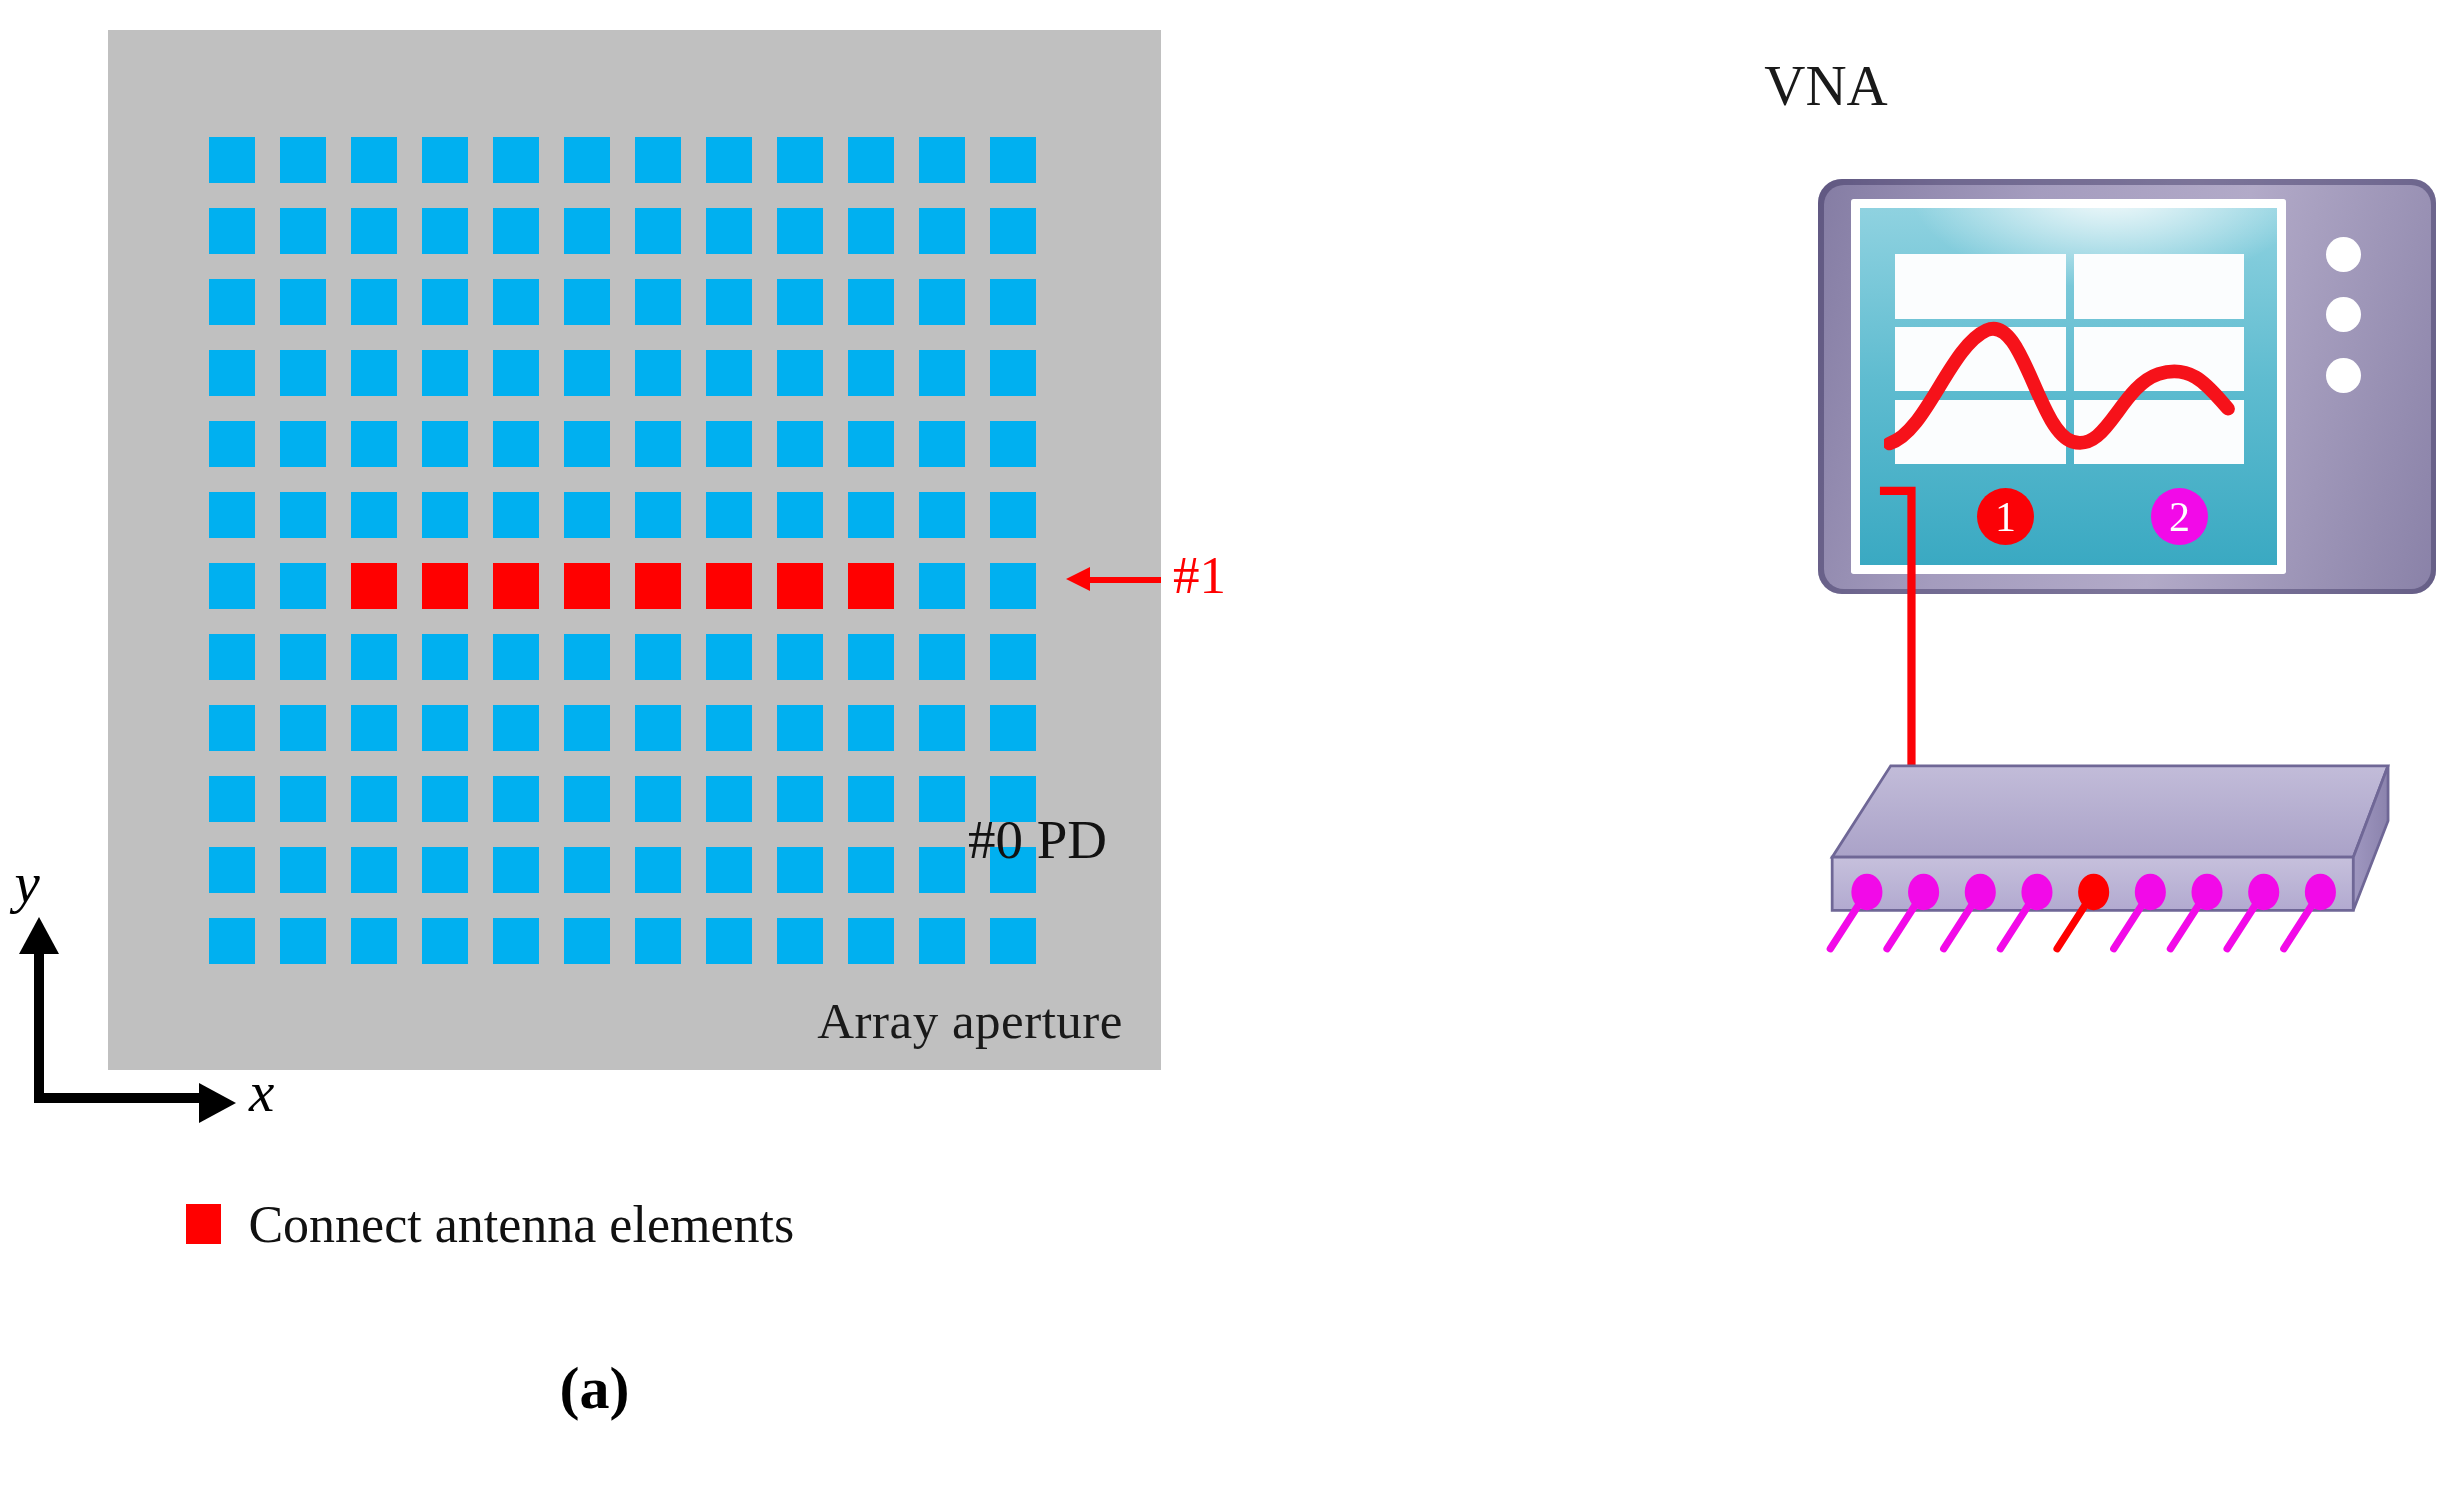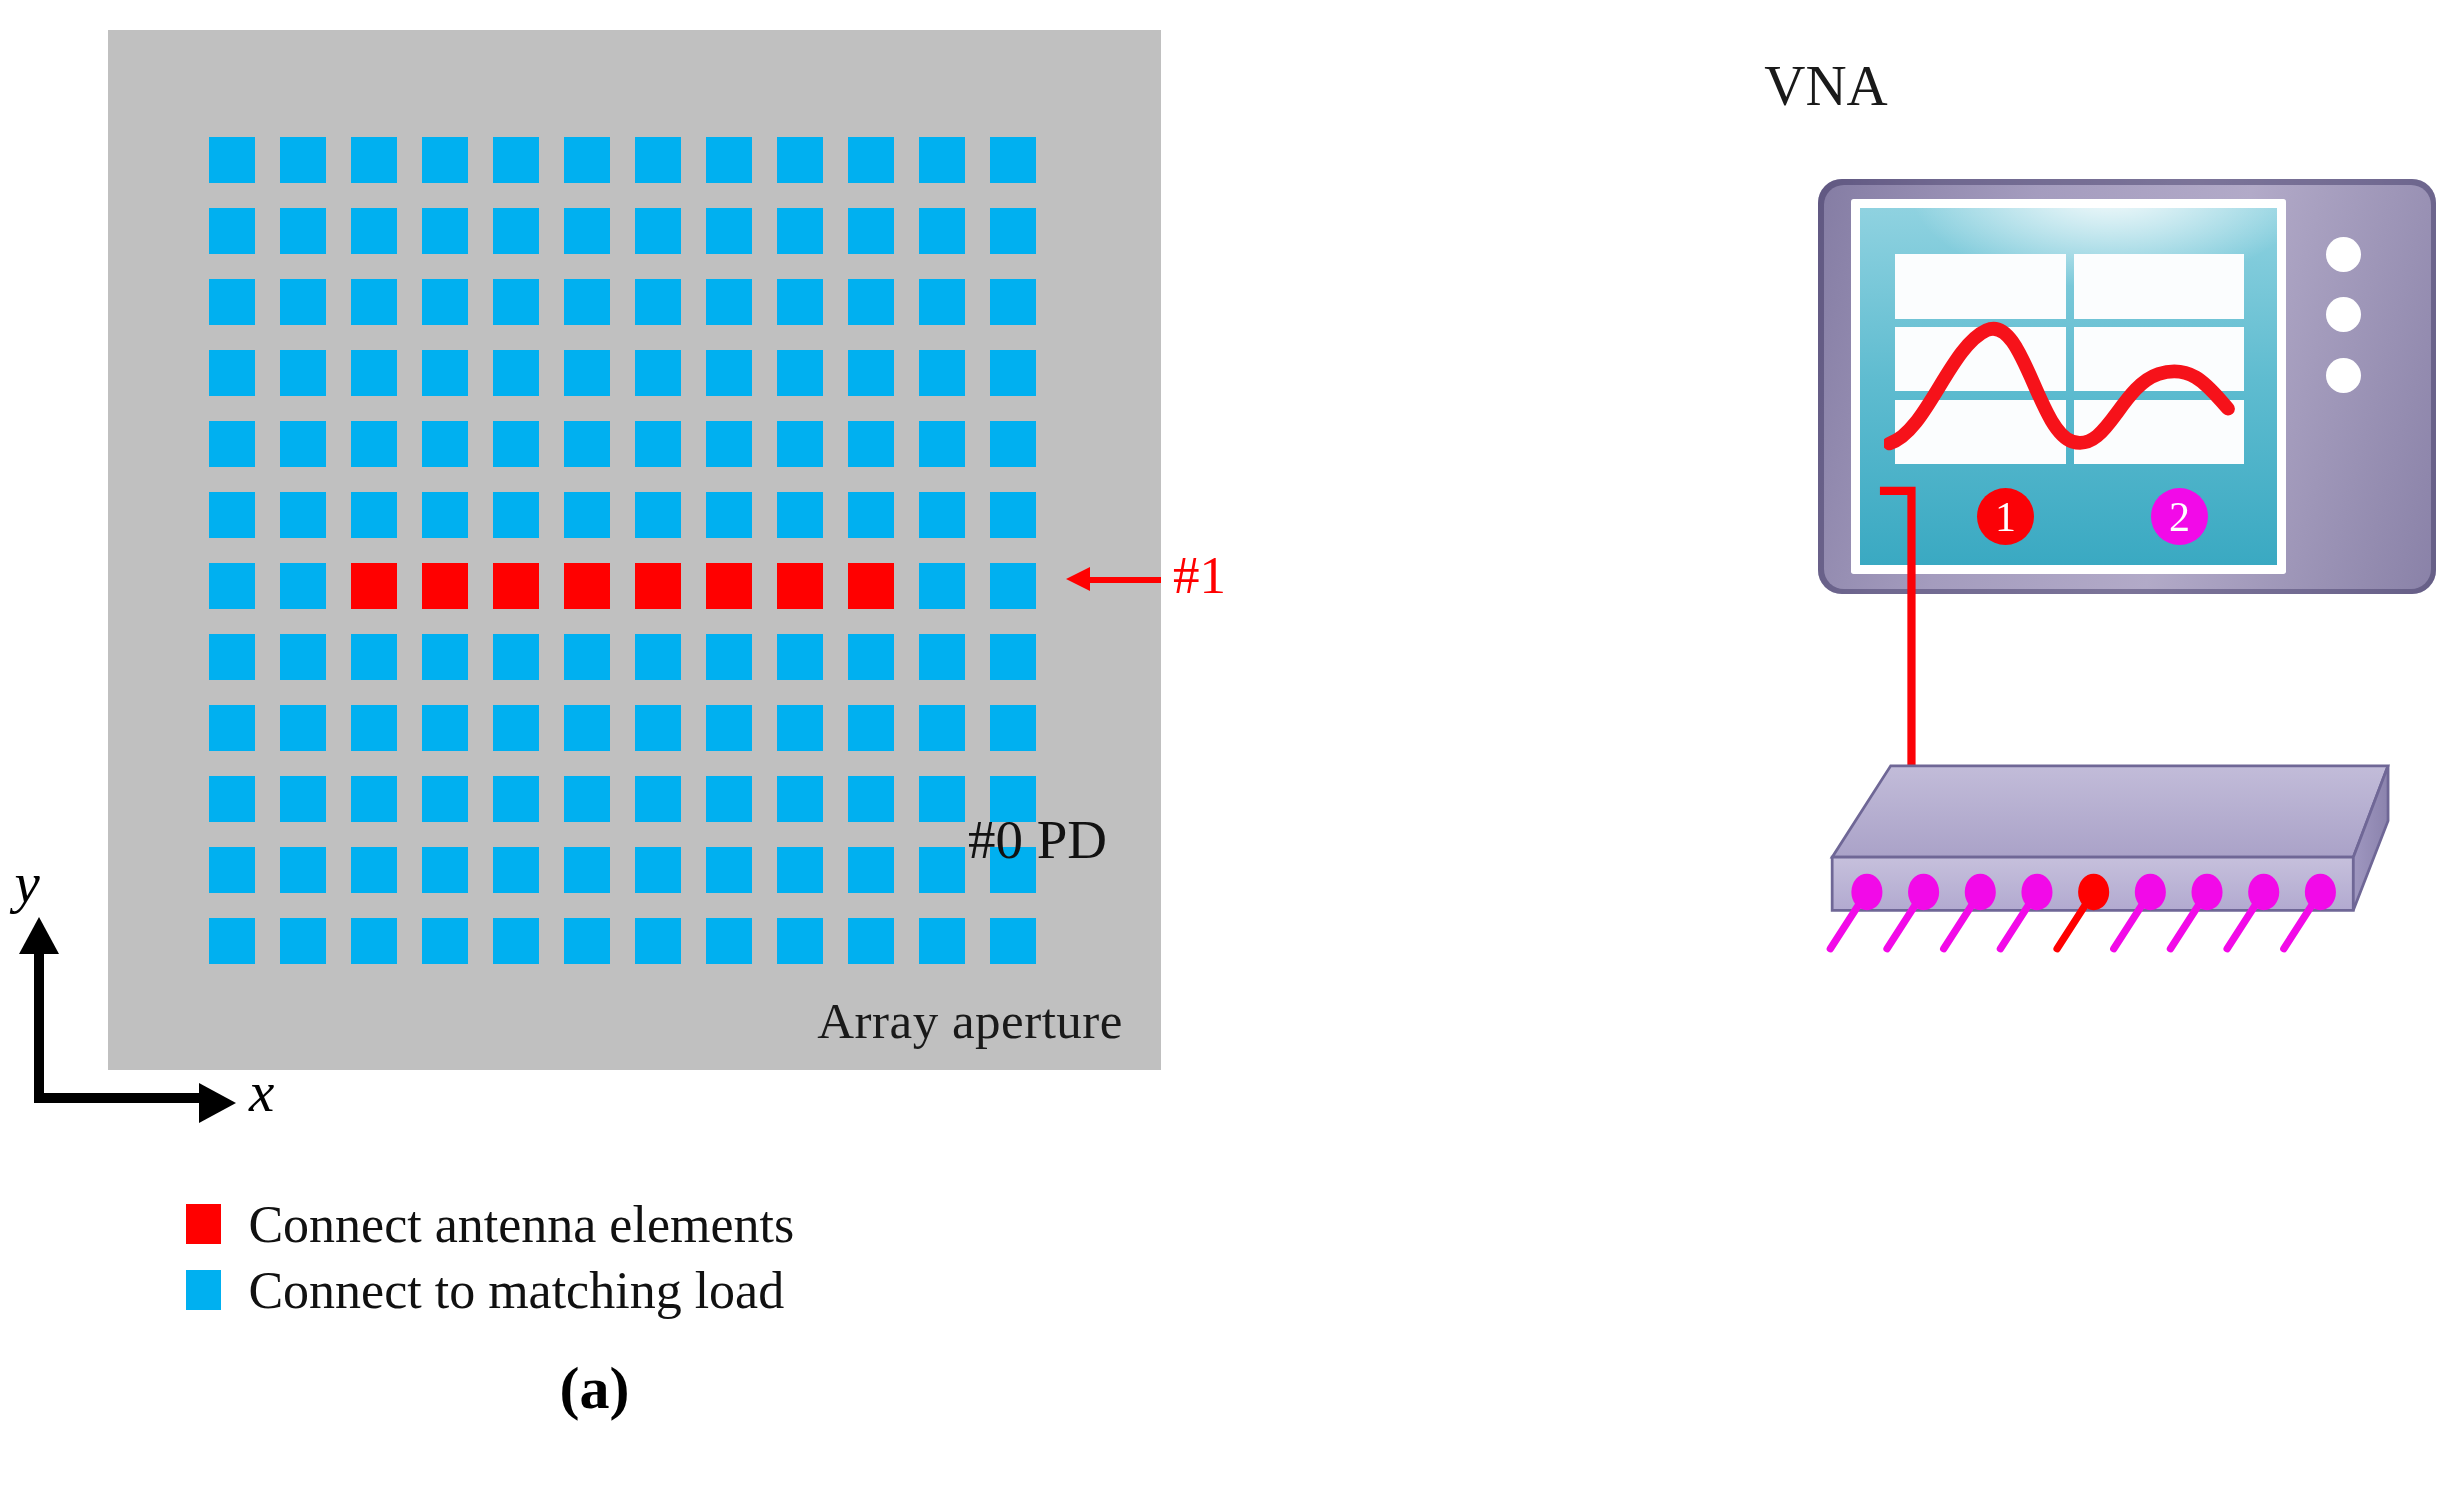--- a/index.html
+++ b/index.html
@@ -681,24 +681,20 @@
   <div id="axis-y-label">y</div>
 
   <div id="axis-x-stem"></div>
   <div id="axis-x-head"></div>
   <div id="axis-x-label">x</div>
 
   <div id="legend-a">
       <div class="leg-a-row">
         <div class="leg-a-swatch" style="background: rgb(255, 0, 0);"></div>
         <div class="leg-a-text">Connect antenna elements</div>
-      </div>
-      <div class="leg-a-row">
-        <div class="leg-a-swatch" style="background: rgb(0, 176, 240);"></div>
-        <div class="leg-a-text">Connect to matching load</div>
       </div>
     </div>
 
   <div id="label-a">(a)</div>
 </div>
 
 <div id="panel-b">
   <div id="vna-title">VNA</div>
   <div id="label-b">(b)</div>
 </div>

